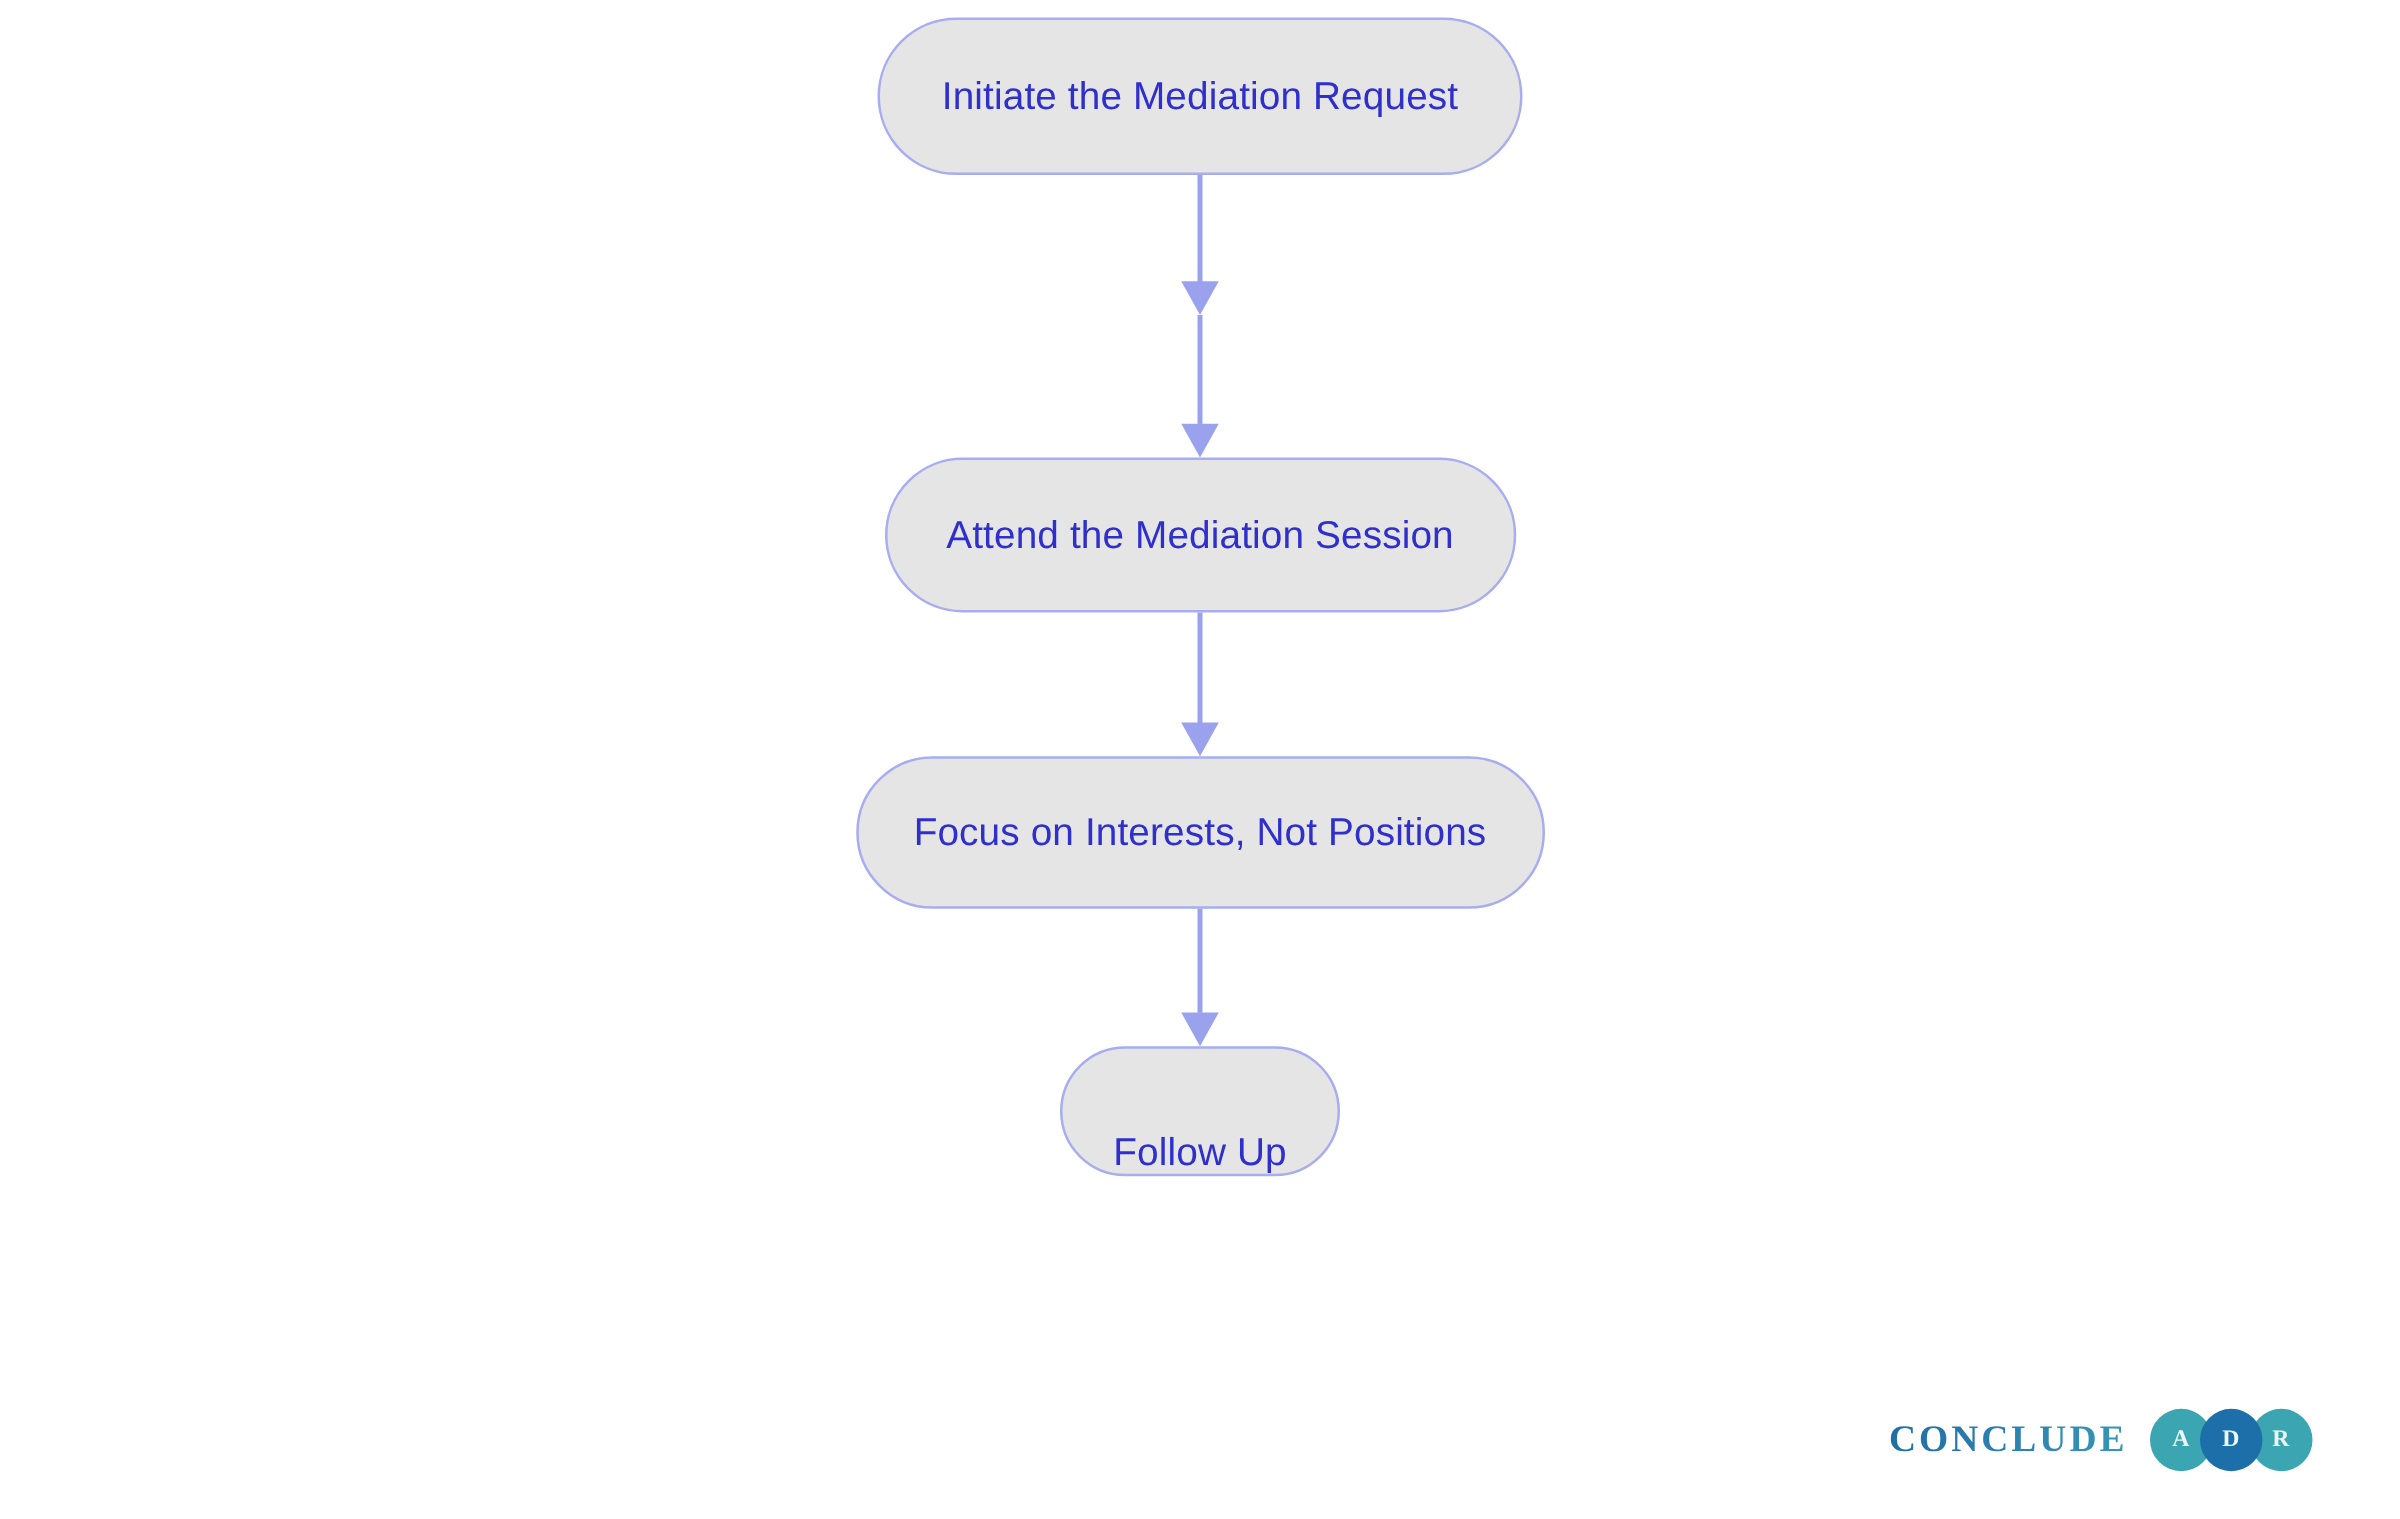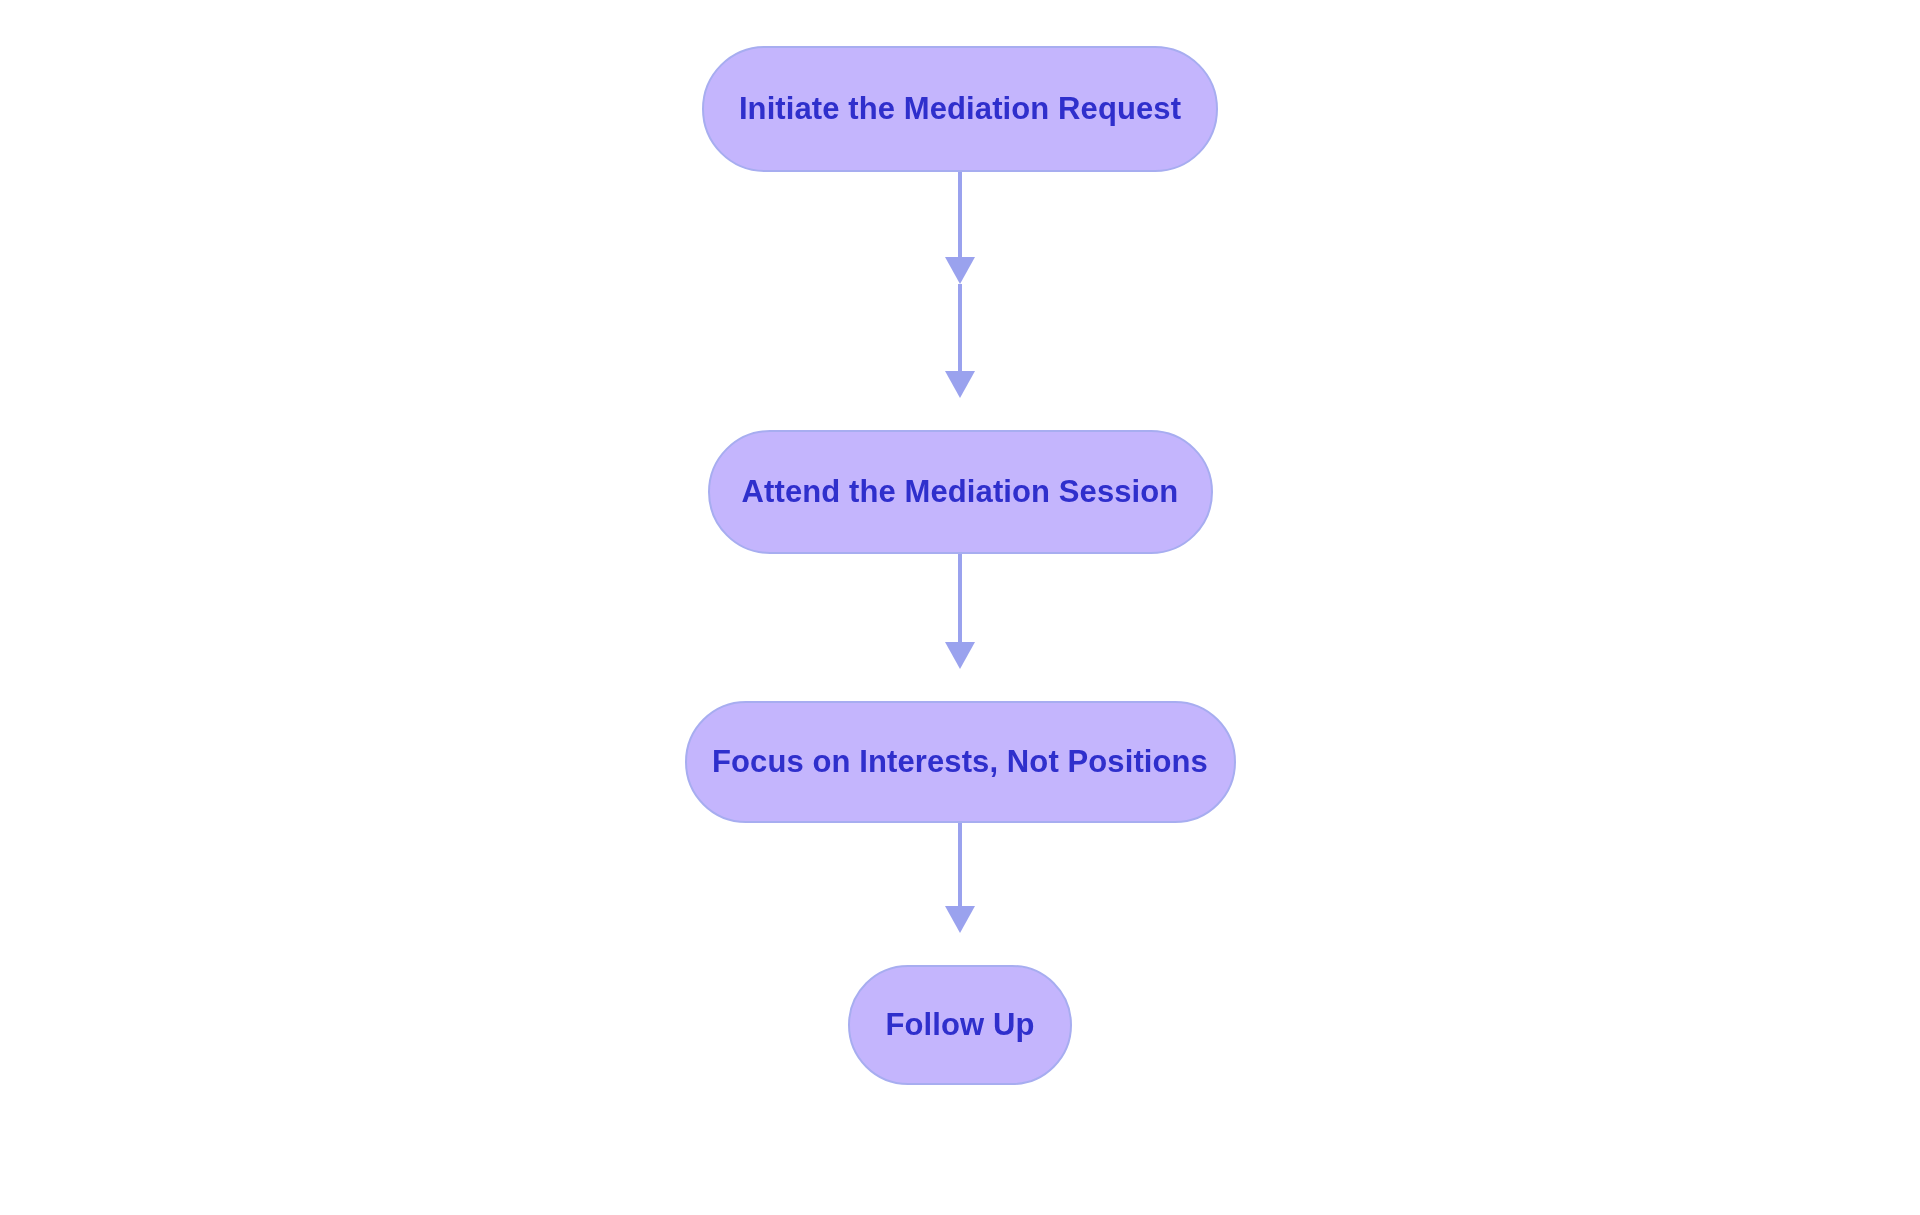--- a/index.html
+++ b/index.html
@@ -36,45 +36,44 @@
     flex-direction: column;
     align-items: center;
     justify-content: flex-start;
     padding-top: 14px;
     box-sizing: border-box;
   }
 
   
   .node {
     box-sizing: border-box;
-    background: #c4b5fd;
+    background: #e5e5e5;
     border: 2px solid #a7adf0;
     border-radius: 9999px;
     display: flex;
     align-items: center;
     justify-content: center;
     color: #2f2fcc;
     font-size: 31px;
-    font-weight: 700;
+    font-weight: 400;
     letter-spacing: 0.1px;
     line-height: 1.1;
     white-space: nowrap;
     height: 126px;
-    margin-top: 32px;
   }
   .node-label {
     display: block;
     padding: 0 6px;
   }
 
   .node.n0 { width: 516px; height: 126px; }
   .node.n1 { width: 346px; height: 122px; }
   .node.n2 { width: 505px; height: 124px; }
   .node.n3 { width: 551px; height: 122px; align-items: center; }
-  .node.n4 { width: 224px; height: 120px; }
+  .node.n4 { width: 224px; height: 104px; align-items: flex-end; }
 
   
   .connector {
     position: relative;
     width: 30px;
     display: flex;
     flex-direction: column;
     align-items: center;
     justify-content: flex-start;
   }
@@ -181,14 +180,22 @@
       <div class="connector-line"></div>
       <div class="connector-head"></div>
     </div>
 
     <div class="node n4">
       <span class="node-label">Follow Up</span>
     </div>
 
   </div>
 
+  <div class="brand-logo">
+    <span class="brand-wordmark">CONCLUDE</span>
+    <span class="brand-circles">
+      <span class="brand-circle b0">A</span>
+      <span class="brand-circle b1">D</span>
+      <span class="brand-circle b2">R</span>
+    </span>
+  </div>
 
 </div>
 
 </body></html>

